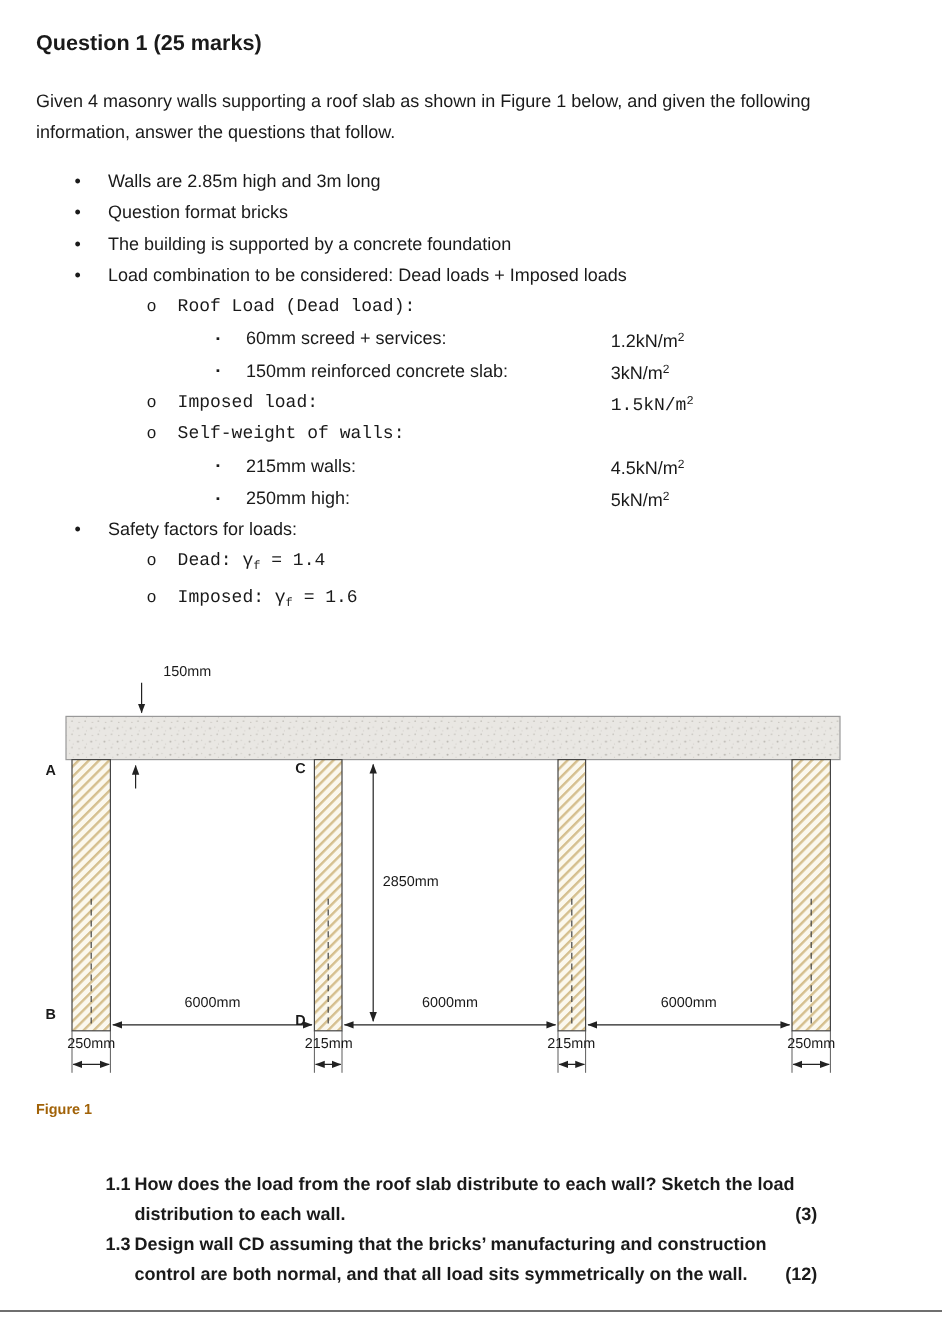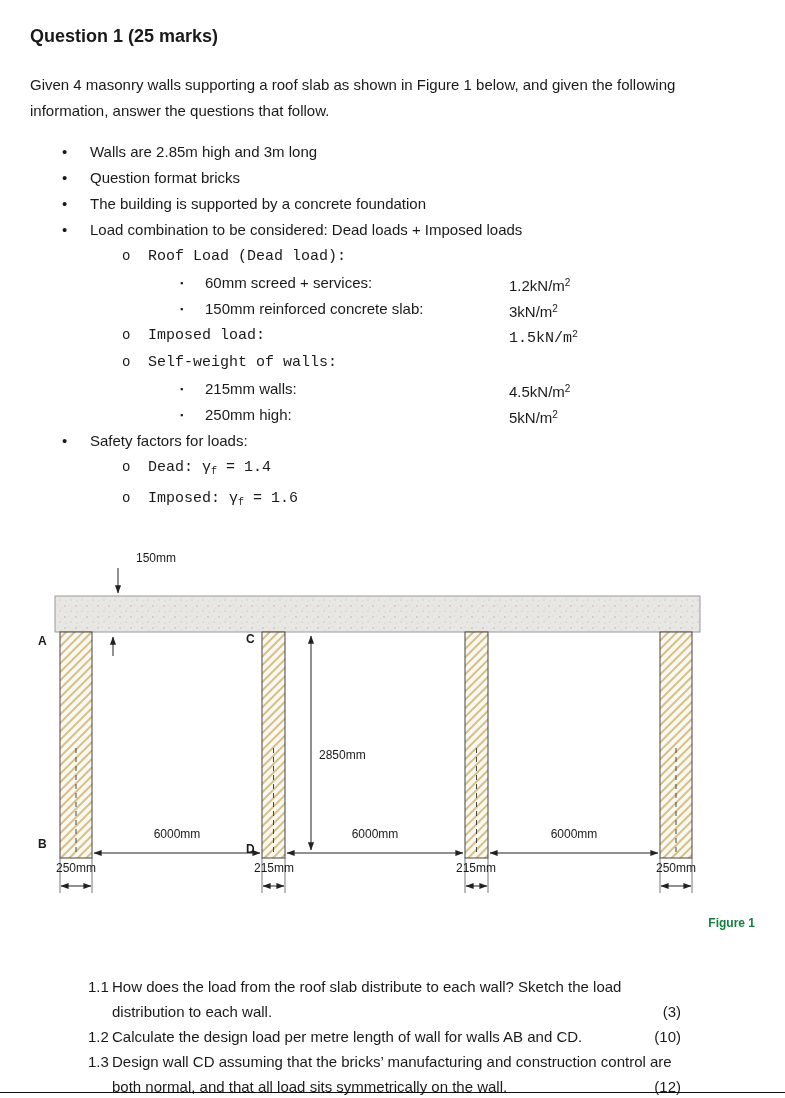--- a/index.html
+++ b/index.html
@@ -27,24 +27,24 @@
   .val { position:absolute; left:479px; top:0; white-space:nowrap; }
   sup { font-size:10px; vertical-align:5px; }
   sub { font-size:10px; vertical-align:-3px; }
 
   .figure-wrap { position:relative; margin-top:32px; width:715px; height:355px; }
   .figure-wrap svg { position:absolute; left:0; top:0; }
   .flabel { position:absolute; font-size:12px; line-height:14px; white-space:nowrap; }
   .fletter { font-weight:bold; }
   .fcenter { text-align:center; }
 
-  .caption { margin-top:13px; font-size:12px; font-weight:bold; color:#15803d;text-align:right; }
+  .caption { margin-top:13px; font-size:12px; font-weight:bold; color:#a16207; }
 
   .questions { margin-top:44px; padding-left:58px; width:651px; }
-  .q { display:flex; width:593px; line-height:25px; }
+  .q { display:flex; width:593px; line-height:25px;font-weight:bold; }
   .q-num { width:24px; flex:0 0 24px; }
   .q-body { position:relative; flex:1; padding-right:6px; }
   .q-marks { position:absolute; right:0; bottom:0; }
 
   .bottom-rule { position:absolute; left:0; top:1092px; width:785px; border-top:1px solid #111; }
 </style>
 </head>
 <body>
 
 <div class="title">Question 1 (25 marks)</div>
@@ -125,48 +125,41 @@
     <line x1="630" y1="310" x2="630" y2="345" stroke="#555" stroke-width="0.8"></line>
     <line x1="662" y1="310" x2="662" y2="345" stroke="#555" stroke-width="0.8"></line>
     <line x1="631" y1="338" x2="661" y2="338" stroke="#222" stroke-width="1" marker-start="url(#ah)" marker-end="url(#ah)"></line>
   </svg>
 
   <div class="flabel" style="left:74px; top:3px;margin-left:32px;">150mm</div>
   <div class="flabel fletter" style="left:8px;   top:86px;">A</div>
   <div class="flabel fletter" style="left:8px;   top:289px;">B</div>
   <div class="flabel fletter" style="left:216px; top:84px;">C</div>
   <div class="flabel fletter" style="left:216px; top:294px;">D</div>
-  <div class="flabel" style="left:289px; top:178px;margin-top:22px;">2850mm</div>
+  <div class="flabel" style="left:289px; top:178px;">2850mm</div>
   <div class="flabel fcenter" style="left:97px;  top:279px; width:100px;">6000mm</div>
   <div class="flabel fcenter" style="left:295px; top:279px; width:100px;">6000mm</div>
   <div class="flabel fcenter" style="left:494px; top:279px; width:100px;">6000mm</div>
   <div class="flabel fcenter" style="left:6px;   top:313px; width:80px;">250mm</div>
   <div class="flabel fcenter" style="left:204px; top:313px; width:80px;">215mm</div>
   <div class="flabel fcenter" style="left:406px; top:313px; width:80px;">215mm</div>
   <div class="flabel fcenter" style="left:606px; top:313px; width:80px;">250mm</div>
 </div>
 
 <div class="caption">Figure 1</div>
 
 <div class="questions">
   <div class="q">
     <span class="q-num">1.1</span>
     <div class="q-body">
       <span>How does the load from the roof slab distribute to each wall? Sketch the load distribution to each wall.</span>
       <span class="q-marks">(3)</span>
     </div>
   </div>
   <div class="q">
-    <span class="q-num">1.2</span>
-    <div class="q-body">
-      <span>Calculate the design load per metre length of wall for walls AB and CD.</span>
-      <span class="q-marks">(10)</span>
-    </div>
-  </div>
-  <div class="q">
     <span class="q-num">1.3</span>
     <div class="q-body">
       <span>Design wall CD assuming that the bricks’ manufacturing and construction control are both normal, and that all load sits symmetrically on the wall.</span>
       <span class="q-marks">(12)</span>
     </div>
   </div>
 </div>
 
 <div class="bottom-rule"></div>
 

